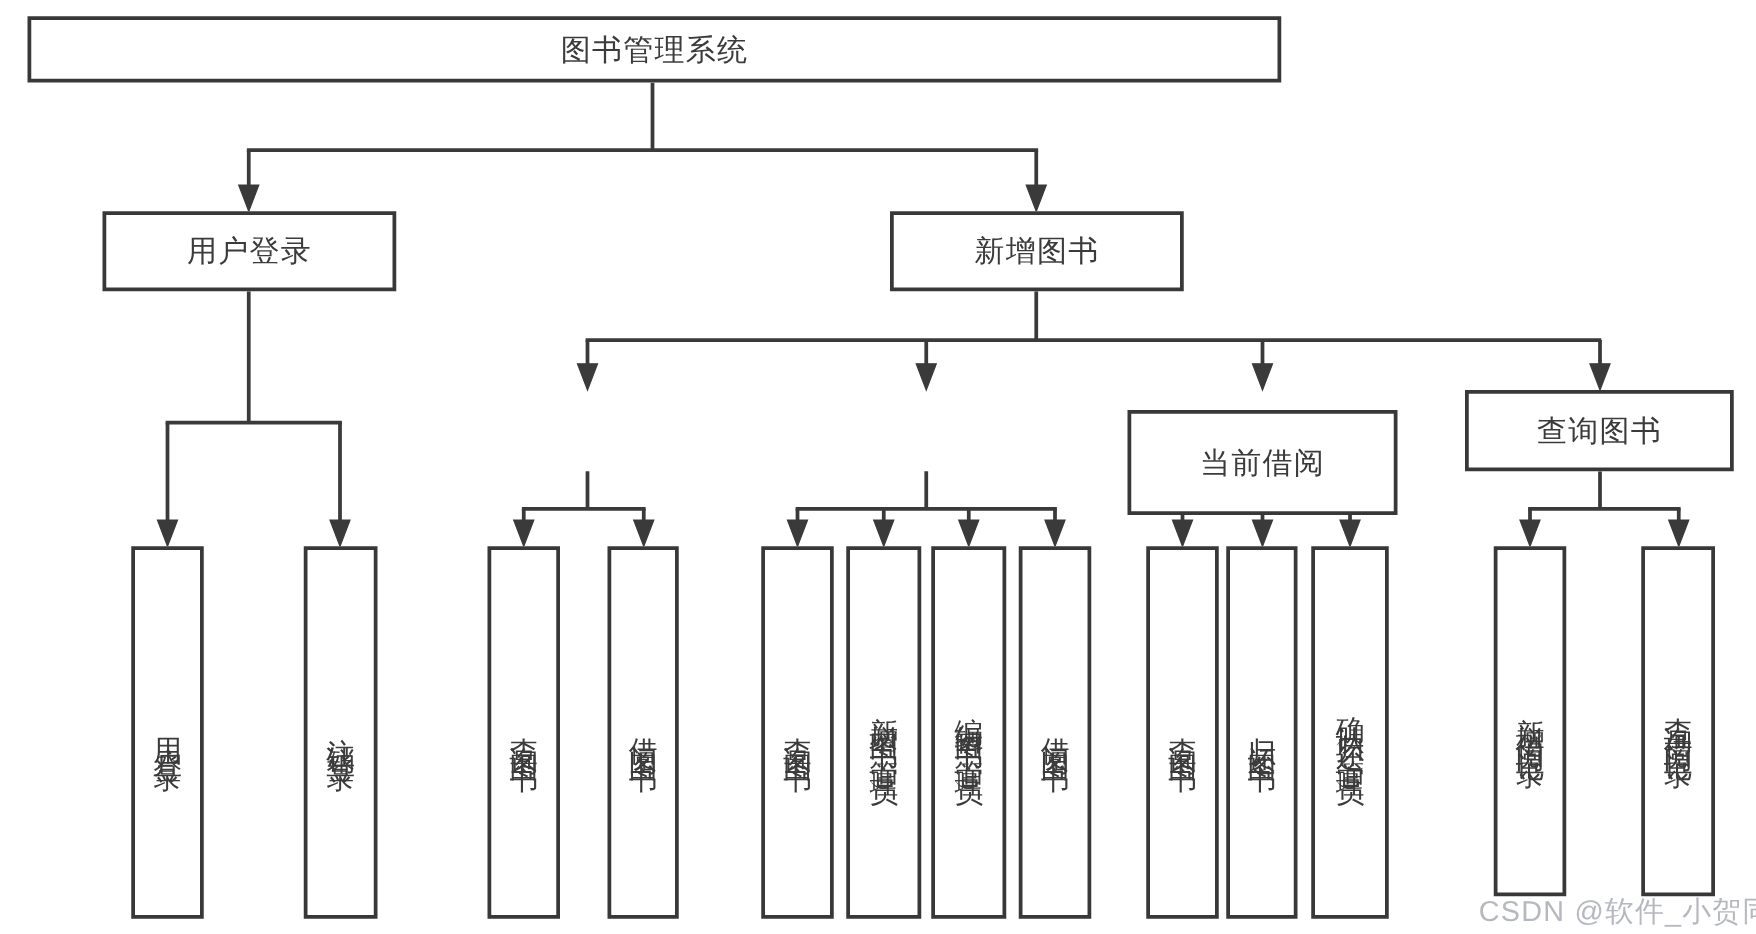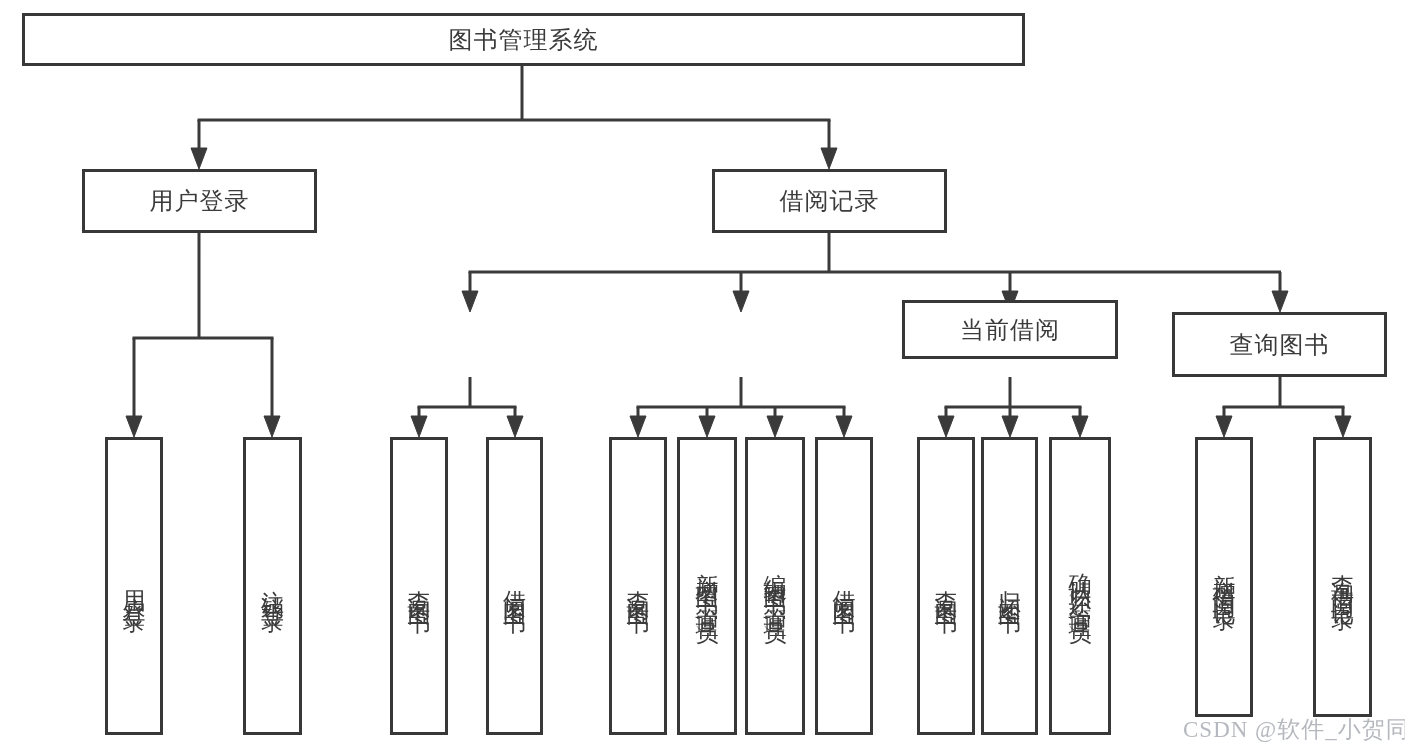--- a/index.html
+++ b/index.html
@@ -1,20 +1,20 @@
 <!DOCTYPE html>
 <html><head>
 <meta charset="utf-8">
 <style>
   html,body{margin:0;padding:0;background:#ffffff;}
   .canvas{
     position:relative;
     width:1405px;height:747px;
     background:#ffffff;
-    font-family:Liberation Serif, serif;
+    font-family:Liberation Sans, sans-serif;
     overflow:hidden;
     border-radius:10px;
   }
   .wires{position:absolute;left:0;top:0;width:1405px;height:747px;}
   .wires line{stroke:#3a3a3a;stroke-width:3;}
   .wires polygon{fill:#3a3a3a;stroke:#3a3a3a;}
   .box{
     position:absolute;
     box-sizing:border-box;
     border:3px solid #383838;
@@ -111,24 +111,24 @@
   </svg>
 
   <div class="box h" style="left:22px;top:13px;width:1003px;height:53px">
     <span>图书管理系统</span>
   </div>
 
   <div class="box h" style="left:82px;top:169px;width:235px;height:64px">
     <span>用户登录</span>
   </div>
   <div class="box h" style="left:712px;top:169px;width:235px;height:64px">
-    <span>借阅记录</span>
+    <span>新增图书</span>
   </div>
 
-  <div class="box h" style="left:902px;top:300px;width:216px;height:59px">
+  <div class="box h" style="left:902px;top:328px;width:216px;height:84px">
     <span>当前借阅</span>
   </div>
   <div class="box h" style="left:1172px;top:312px;width:215px;height:65px">
     <span>查询图书</span>
   </div>
 
   <div class="box v" style="left:105px;top:437px;width:58px;height:298px">
     <span>用户登录</span>
   </div>
   <div class="box v" style="left:243px;top:437px;width:59px;height:298px">

